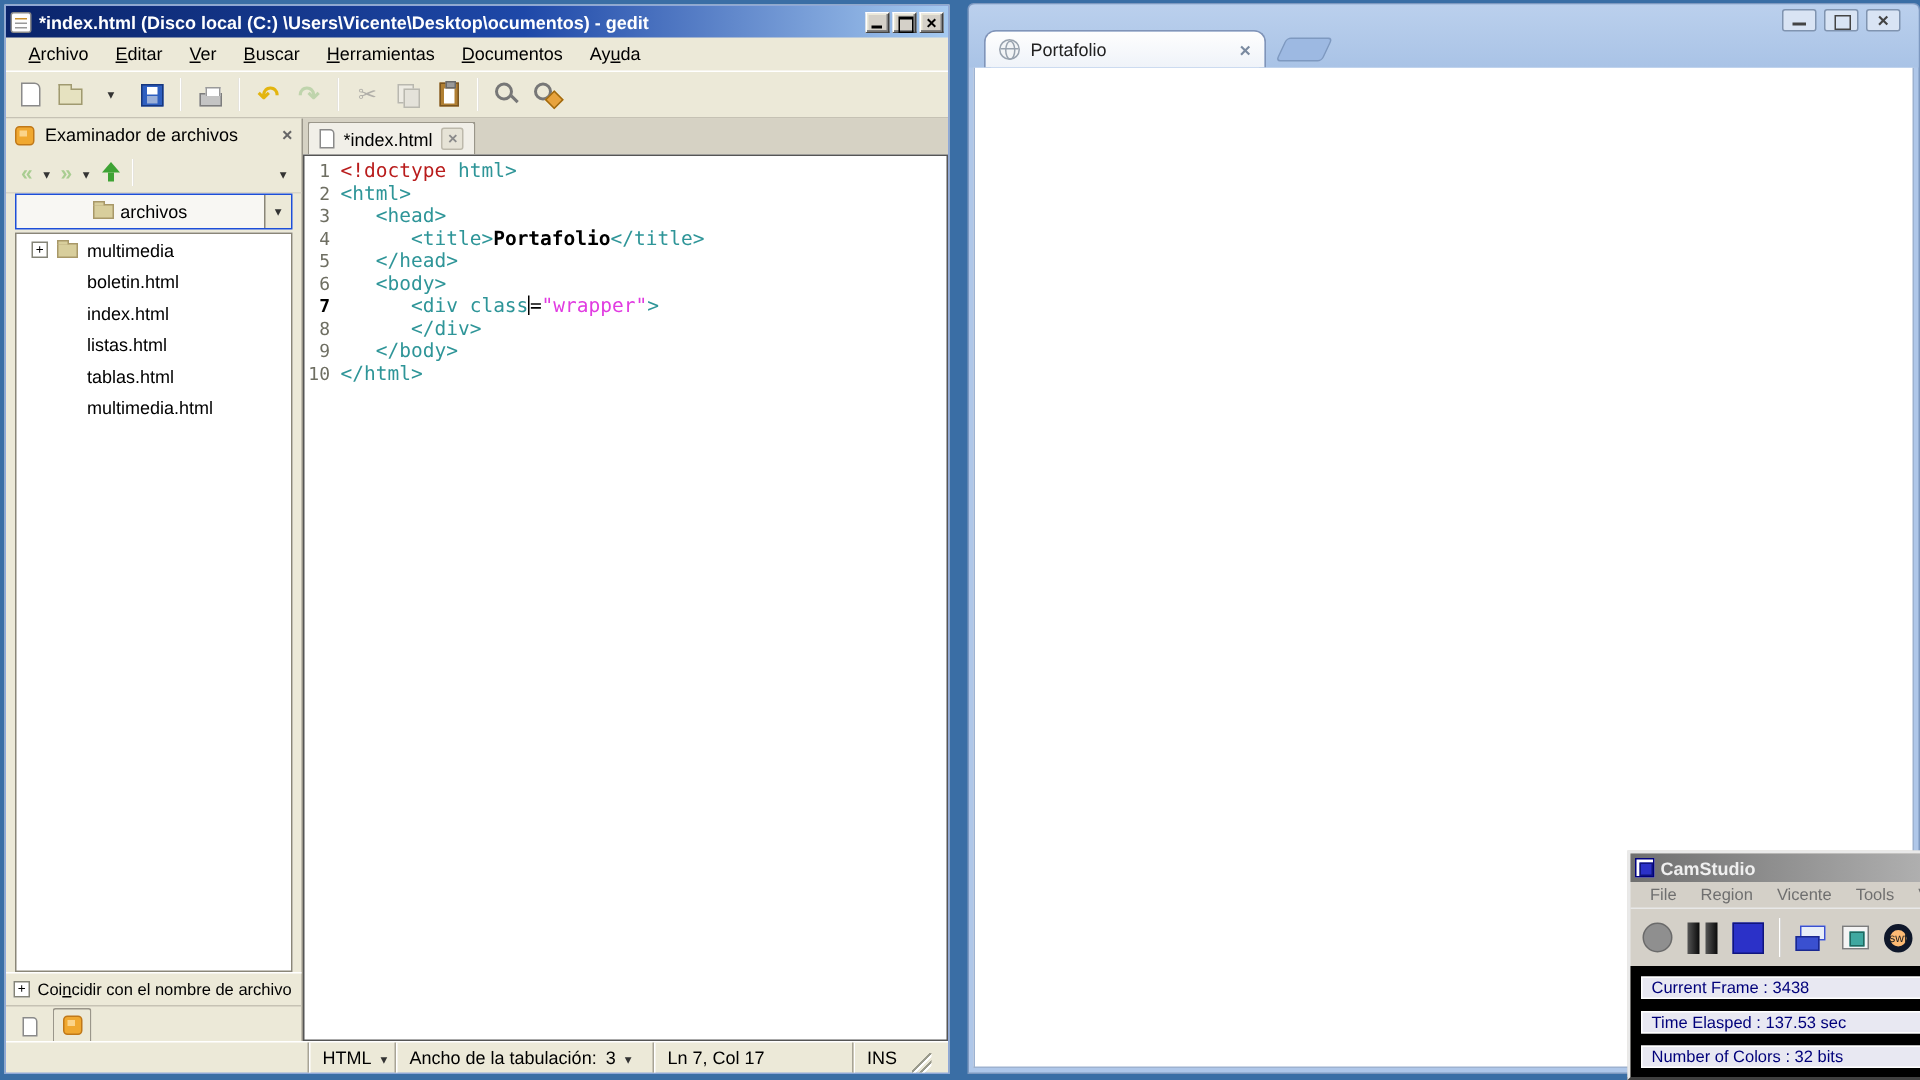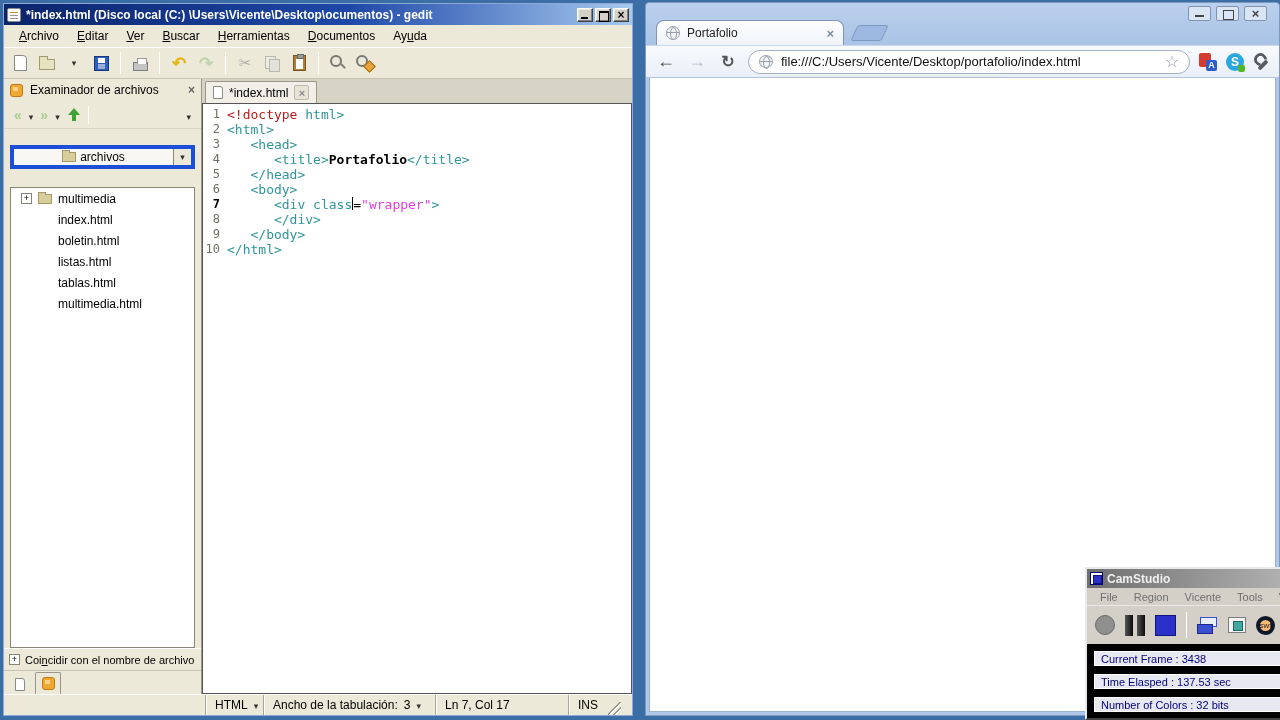--- a/index.html
+++ b/index.html
@@ -62,21 +62,21 @@
   .i-fb { width:13px; height:13px; background:#F0A830; border:1px solid #C07818; border-radius:3px; position:relative;}
   .i-fb::after{content:""; position:absolute; left:2px; top:2px; width:5px; height:4px; background:#FBD48A;}
   .sp-close { margin-left:auto; color:#666; font-size:12px; font-weight:bold; }
   .sp-toolbar { height:28px; flex:0 0 28px; display:flex; align-items:center; gap:7px; padding:0 10px; border-bottom:1px solid #D8D4C6;}
   .nav-ch { font-size:14px; font-weight:bold; color:#A9CD92; line-height:1;}
   .nav-up { width:14px; height:14px; position:relative; }
   .nav-up::before{content:""; position:absolute; left:1px; top:0; border-left:6px solid transparent; border-right:6px solid transparent; border-bottom:7px solid #3EA334;}
   .nav-up::after{content:""; position:absolute; left:5px; top:7px; width:4px; height:6px; background:#3EA334;}
   .sp-sep { width:1px; height:18px; background:#AEAA9C; border-right:1px solid #fff;}
   .sp-toolbar .last { margin-left:auto; }
-  .sp-combo { margin:16px 6px; height:24px; flex:0 0 24px; background:#F8F7F3; border:4px solid #1d4ed8;
+  .sp-combo { margin:0 6px; height:24px; flex:0 0 24px; background:#F8F7F3; border:1px solid #1d4ed8;
               display:flex; font-size:12px; position:relative;}
   .sp-combo-center{ flex:1; display:flex; align-items:center; justify-content:center; gap:4px;}
   .i-folder { width:14px; height:10px; background:#D8CE9C; border:1px solid #A89868; position:relative;}
   .i-folder::before{content:""; position:absolute; left:-1px; top:-3px; width:6px; height:2px; background:#D8CE9C; border:1px solid #A89868; border-bottom:none;}
   .combo-btn { width:18px; height:100%; border-left:1px solid #8A8678; background:#ECE9D8; display:flex; align-items:center; justify-content:center;}
   .sp-tree { flex:1; margin:2px 6px 0 6px; background:#fff; border:1px solid #8A8678; overflow:hidden; font-size:12px;}
   .tree-row { height:21px; display:flex; align-items:center; gap:6px; padding-left:10px; white-space:nowrap;}
   .tree-row.file { padding-left:47px; }
   .expander { width:11px; height:11px; flex:0 0 11px; border:1px solid #848478; background:#fff;
               display:flex; align-items:center; justify-content:center; font-size:9px; line-height:1; color:#000;}
@@ -259,24 +259,24 @@
           </span>
           <span class="combo-btn dd-caret"></span>
         </div>
         <div class="sp-tree" id="sp-tree">
             <div class="tree-row folder">
               <span class="expander">+</span>
               <span class="i-folder"></span>
               <span>multimedia</span>
             </div>
             <div class="tree-row file">
+              <span>boletin.html</span>
+            </div>
+            <div class="tree-row file">
               <span>index.html</span>
-            </div>
-            <div class="tree-row file">
-              <span>boletin.html</span>
             </div>
             <div class="tree-row file">
               <span>listas.html</span>
             </div>
             <div class="tree-row file">
               <span>tablas.html</span>
             </div>
             <div class="tree-row file">
               <span>multimedia.html</span>
             </div>
@@ -346,33 +346,20 @@
         <span class="bwbtn bg-max"></span>
         <span class="bwbtn bg-close"></span>
       </span>
       <div class="b-tab">
         <span class="globe"></span>
         <span>Portafolio</span>
         <span class="b-tab-close">×</span>
       </div>
       <span class="b-newtab"></span>
     </div>
-    <div class="b-toolbar">
-      <span class="b-navbtn b-back"></span>
-      <span class="b-navbtn b-fwd"></span>
-      <span class="b-navbtn b-reload"></span>
-      <span class="urlbar">
-        <span class="globe"></span>
-        <span class="url-text">file:///C:/Users/Vicente/Desktop/portafolio/index.html</span>
-        <span class="b-star"></span>
-      </span>
-      <span class="ext1"></span>
-      <span class="ext2">S</span>
-      <span class="b-wrench"></span>
-    </div>
     <div class="b-content"></div>
   </div>
 
   <div class="camstudio">
     <div class="c-titlebar">
       <span class="c-icon"></span>
       <span>CamStudio</span>
     </div>
     <div class="c-menubar" id="cam-menu">
         <span class="c-menu-item">File</span>

